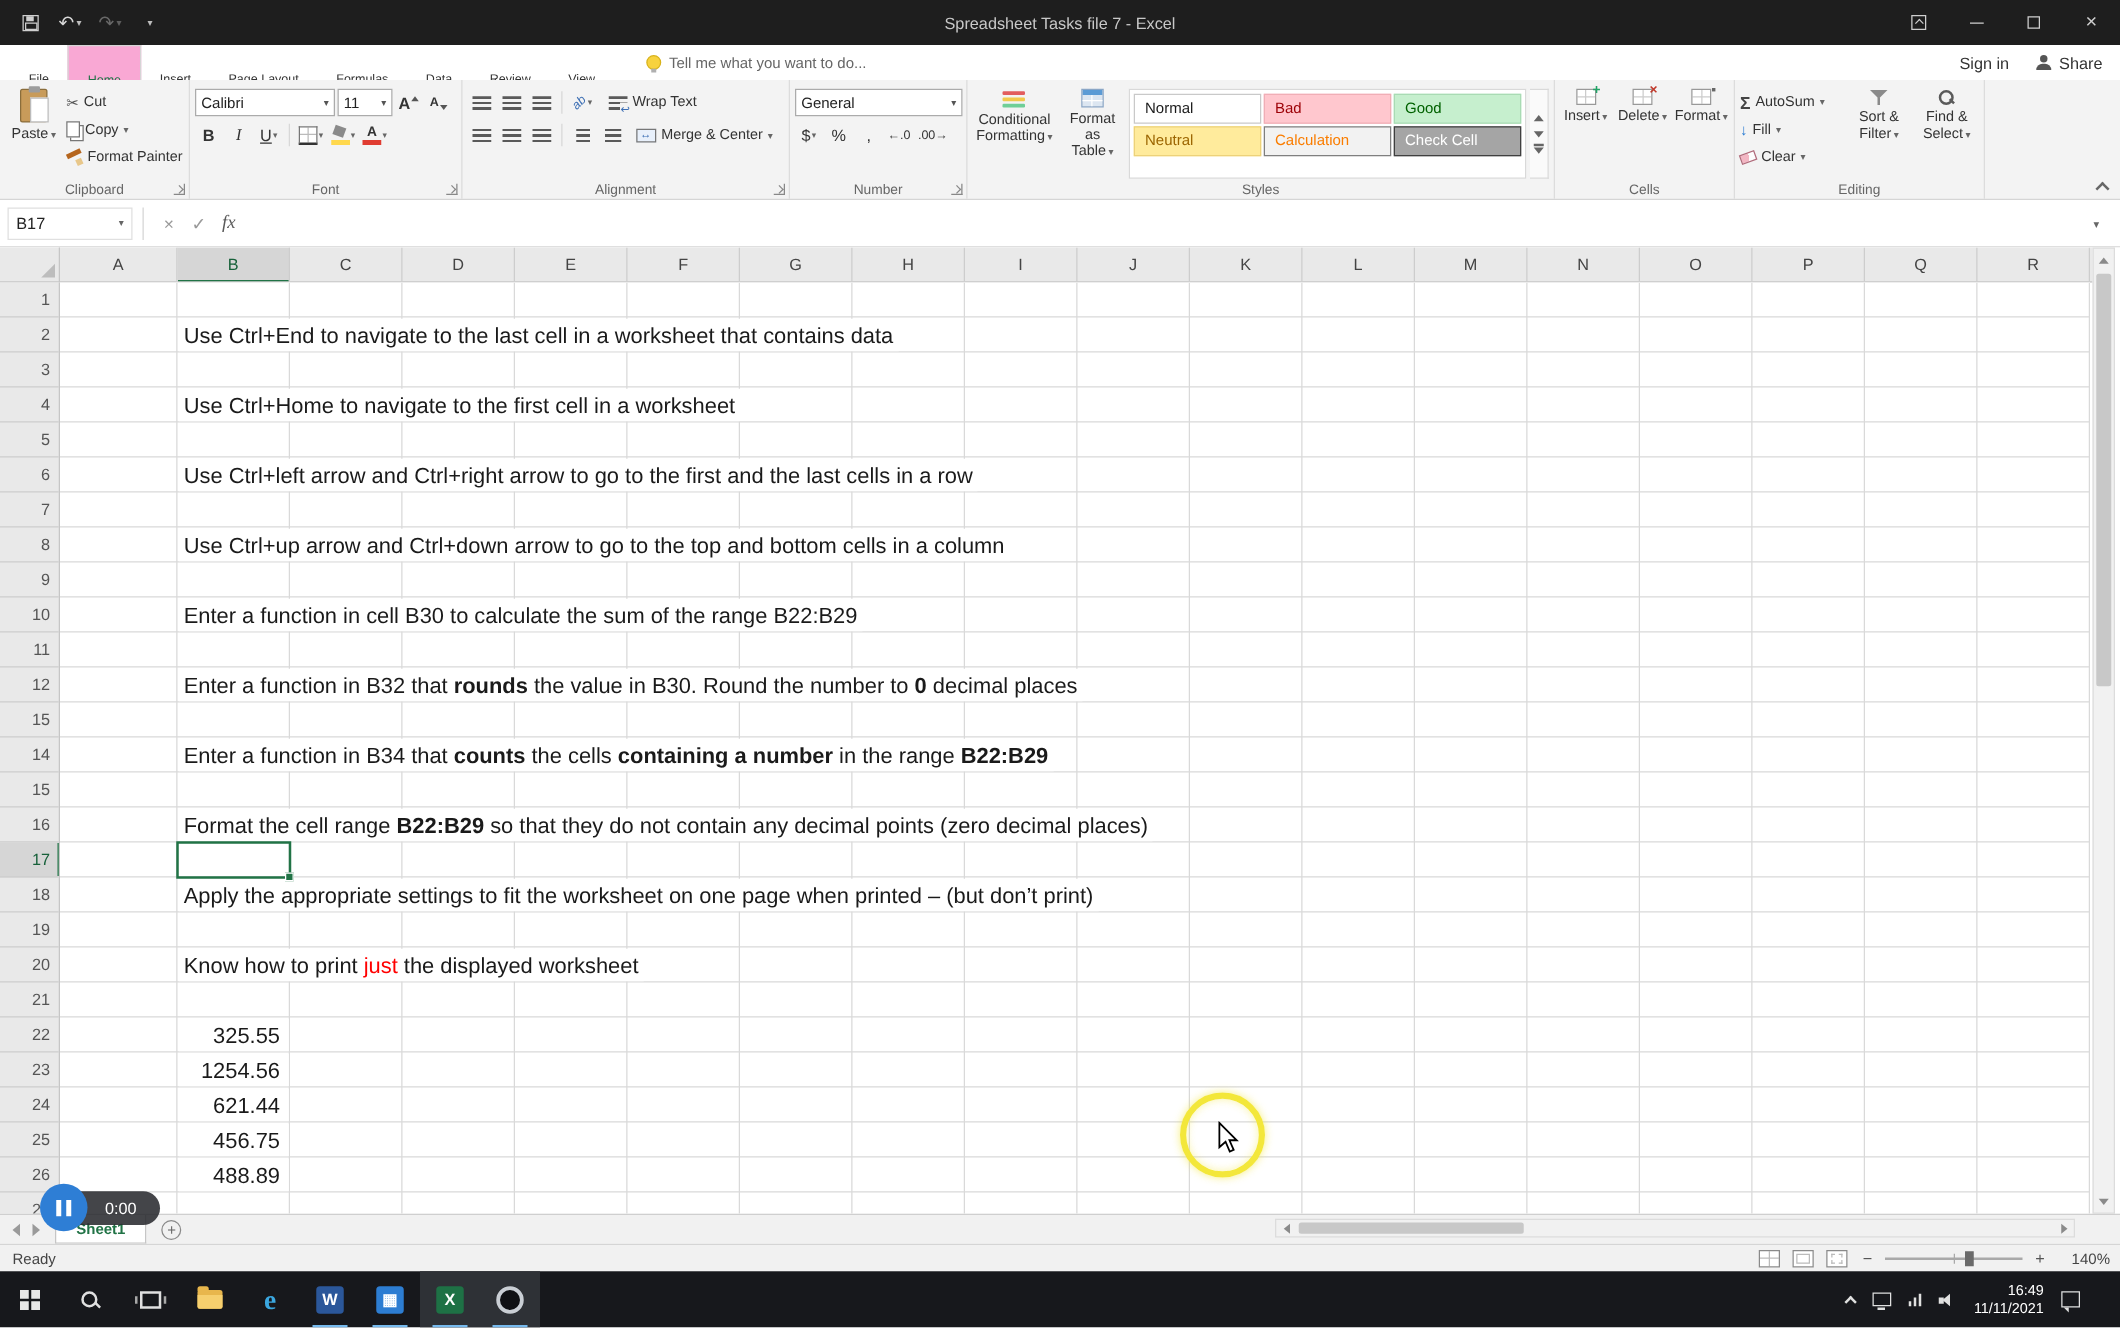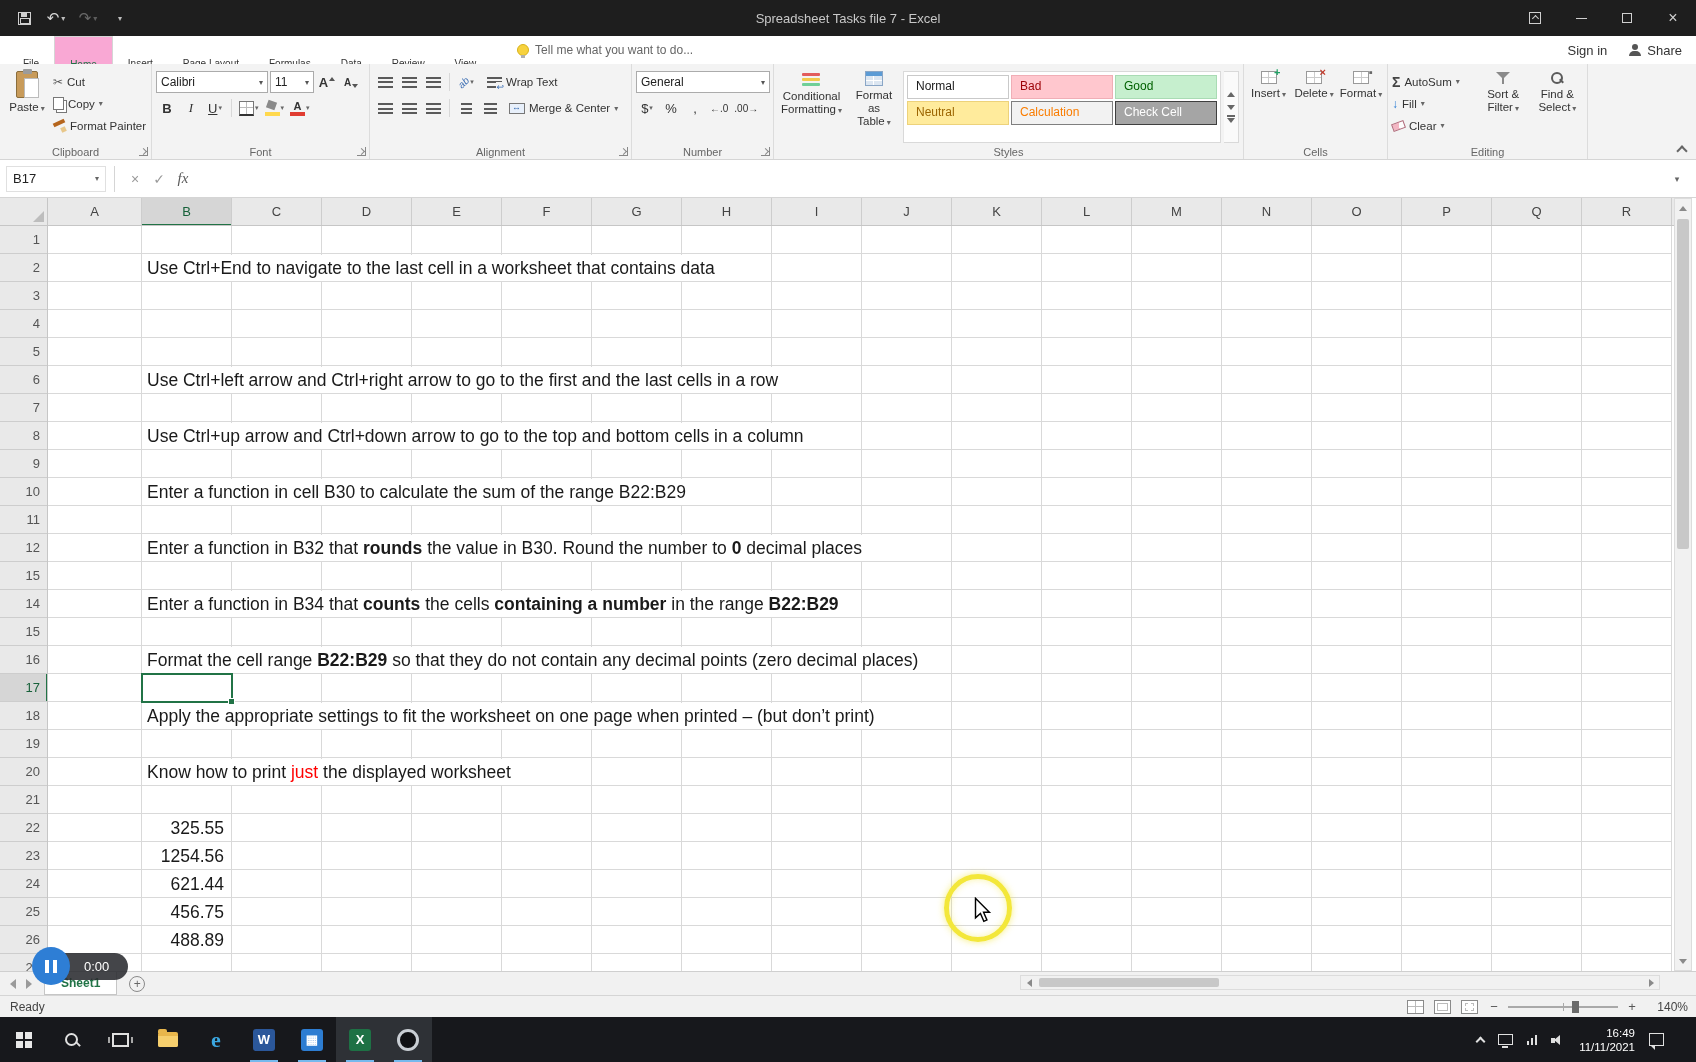--- a/index.html
+++ b/index.html
@@ -635,20 +635,21 @@
         <div class="hline" style="top: 503px;"></div>
         <div class="hline" style="top: 531px;"></div>
         <div class="hline" style="top: 559px;"></div>
         <div class="hline" style="top: 587px;"></div>
         <div class="hline" style="top: 615px;"></div>
         <div class="hline" style="top: 643px;"></div>
         <div class="hline" style="top: 671px;"></div>
         <div class="hline" style="top: 699px;"></div>
         <div class="hline" style="top: 727px;"></div>
         <div class="celltext" style="left: 95px; top: 29px;"><span>Use Ctrl+End to navigate to the last cell in a worksheet that contains data</span></div>
+        <div class="celltext" style="left: 95px; top: 85px;"><span>Use Ctrl+Home to navigate to the first cell in a worksheet</span></div>
         <div class="celltext" style="left: 95px; top: 141px;"><span>Use Ctrl+left arrow and Ctrl+right arrow to go to the first and the last cells in a row</span></div>
         <div class="celltext" style="left: 95px; top: 197px;"><span>Use Ctrl+up arrow and Ctrl+down arrow to go to the top and bottom cells in a column</span></div>
         <div class="celltext" style="left: 95px; top: 253px;"><span>Enter a function in cell B30 to calculate the sum of the range B22:B29</span></div>
         <div class="celltext" style="left: 95px; top: 309px;"><span>Enter a function in B32 that </span><span style="font-weight: bold;">rounds</span><span> the value in </span><span style="font-weight: normal;">B30</span><span>.  Round the number to </span><span style="font-weight: bold;">0</span><span> decimal places</span></div>
         <div class="celltext" style="left: 95px; top: 365px;"><span>Enter a function in B34 that </span><span style="font-weight: bold;">counts</span><span> the cells </span><span style="font-weight: bold;">containing a number</span><span> in the range </span><span style="font-weight: bold;">B22:B29</span></div>
         <div class="celltext" style="left: 95px; top: 421px;"><span>Format the cell range </span><span style="font-weight: bold;">B22:B29</span><span> so that they do not contain any decimal points (zero decimal places)</span></div>
         <div class="celltext" style="left: 95px; top: 477px;"><span>Apply the appropriate settings to fit the worksheet on one page when printed – (but don’t print)</span></div>
         <div class="celltext" style="left: 95px; top: 533px;"><span>Know how to print </span><span style="color: rgb(255, 0, 0);">just</span><span> the displayed worksheet</span></div>
         <div class="celltext num" style="left: 95px; top: 589px; width: 88px;"><span>325.55</span></div>
         <div class="celltext num" style="left: 95px; top: 617px; width: 88px;"><span>1254.56</span></div>

